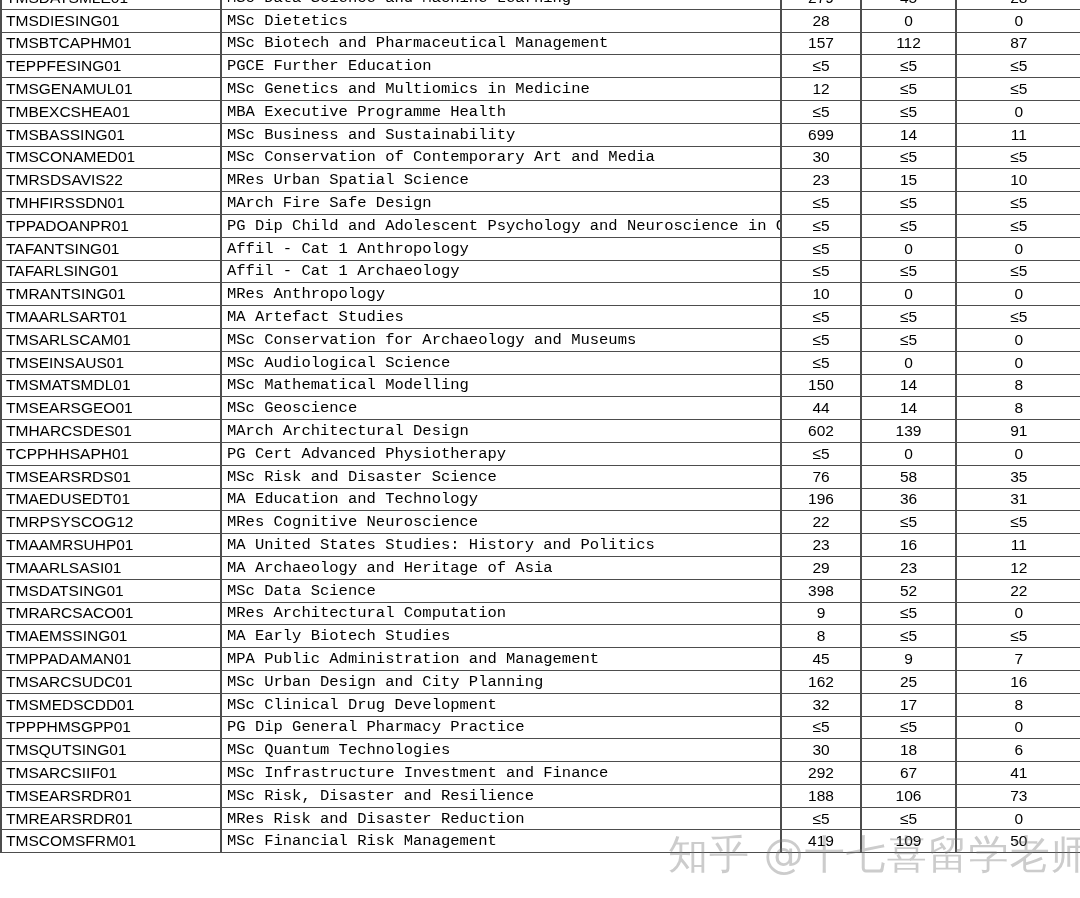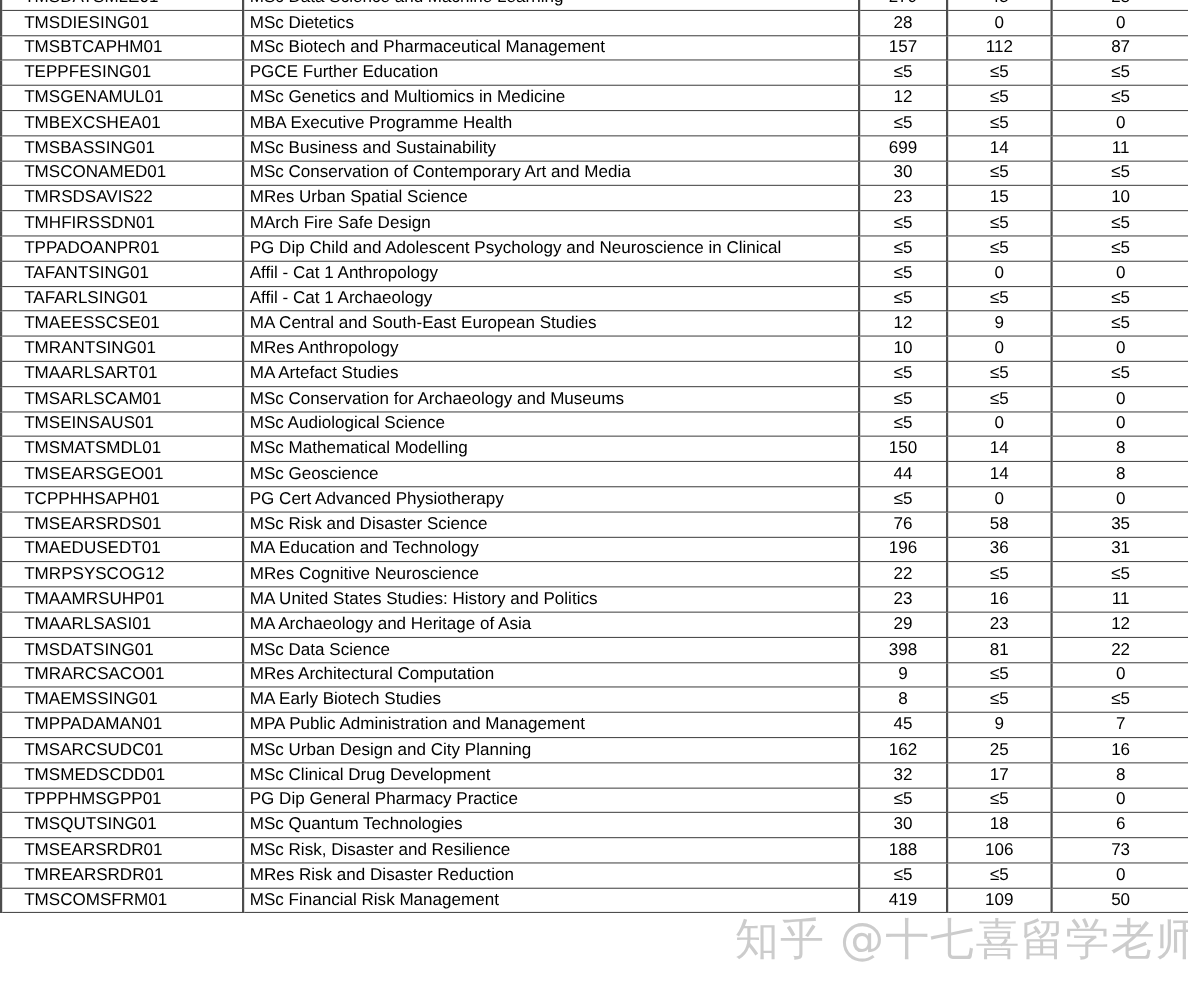--- a/index.html
+++ b/index.html
@@ -38,22 +38,22 @@
     border-left-width: 2px;
     height: 21.8px;
     padding: 0 0 0 3px;
     font-size: 15.5px;
     line-height: 20px;
     white-space: nowrap;
     overflow: hidden;
     text-overflow: clip;
     vertical-align: middle;
   }
-  table.grid td.code { padding-left: 20px; }
-  table.grid td.name { padding-left: 5px; }
+  table.grid td.code { padding-left: 4px; }
+  table.grid td.name { padding-left: 5px; font-family: Liberation Mono, monospace; }
   table.grid td.num {
     text-align: center;
     padding-left: 0;
     padding-right: 0;
   }
   table.grid tr:first-child td { border-top: none; }
 
   .watermark {
     position: absolute;
     left: 668px;
@@ -165,27 +165,20 @@
           <td class="num">0</td>
         </tr>
         <tr>
           <td class="code">TAFARLSING01</td>
           <td class="name">Affil - Cat 1 Archaeology</td>
           <td class="num">≤5</td>
           <td class="num">≤5</td>
           <td class="num">≤5</td>
         </tr>
         <tr>
-          <td class="code">TMAEESSCSE01</td>
-          <td class="name">MA Central and South-East European Studies</td>
-          <td class="num">12</td>
-          <td class="num">9</td>
-          <td class="num">≤5</td>
-        </tr>
-        <tr>
           <td class="code">TMRANTSING01</td>
           <td class="name">MRes Anthropology</td>
           <td class="num">10</td>
           <td class="num">0</td>
           <td class="num">0</td>
         </tr>
         <tr>
           <td class="code">TMAARLSART01</td>
           <td class="name">MA Artefact Studies</td>
           <td class="num">≤5</td>
@@ -214,20 +207,27 @@
           <td class="num">8</td>
         </tr>
         <tr>
           <td class="code">TMSEARSGEO01</td>
           <td class="name">MSc Geoscience</td>
           <td class="num">44</td>
           <td class="num">14</td>
           <td class="num">8</td>
         </tr>
         <tr>
+          <td class="code">TMHARCSDES01</td>
+          <td class="name">MArch Architectural Design</td>
+          <td class="num">602</td>
+          <td class="num">139</td>
+          <td class="num">91</td>
+        </tr>
+        <tr>
           <td class="code">TCPPHHSAPH01</td>
           <td class="name">PG Cert Advanced Physiotherapy</td>
           <td class="num">≤5</td>
           <td class="num">0</td>
           <td class="num">0</td>
         </tr>
         <tr>
           <td class="code">TMSEARSRDS01</td>
           <td class="name">MSc Risk and Disaster Science</td>
           <td class="num">76</td>
@@ -259,21 +259,21 @@
           <td class="code">TMAARLSASI01</td>
           <td class="name">MA Archaeology and Heritage of Asia</td>
           <td class="num">29</td>
           <td class="num">23</td>
           <td class="num">12</td>
         </tr>
         <tr>
           <td class="code">TMSDATSING01</td>
           <td class="name">MSc Data Science</td>
           <td class="num">398</td>
-          <td class="num">81</td>
+          <td class="num">52</td>
           <td class="num">22</td>
         </tr>
         <tr>
           <td class="code">TMRARCSACO01</td>
           <td class="name">MRes Architectural Computation</td>
           <td class="num">9</td>
           <td class="num">≤5</td>
           <td class="num">0</td>
         </tr>
         <tr>
@@ -312,20 +312,27 @@
           <td class="num">0</td>
         </tr>
         <tr>
           <td class="code">TMSQUTSING01</td>
           <td class="name">MSc Quantum Technologies</td>
           <td class="num">30</td>
           <td class="num">18</td>
           <td class="num">6</td>
         </tr>
         <tr>
+          <td class="code">TMSARCSIIF01</td>
+          <td class="name">MSc Infrastructure Investment and Finance</td>
+          <td class="num">292</td>
+          <td class="num">67</td>
+          <td class="num">41</td>
+        </tr>
+        <tr>
           <td class="code">TMSEARSRDR01</td>
           <td class="name">MSc Risk, Disaster and Resilience</td>
           <td class="num">188</td>
           <td class="num">106</td>
           <td class="num">73</td>
         </tr>
         <tr>
           <td class="code">TMREARSRDR01</td>
           <td class="name">MRes Risk and Disaster Reduction</td>
           <td class="num">≤5</td>

